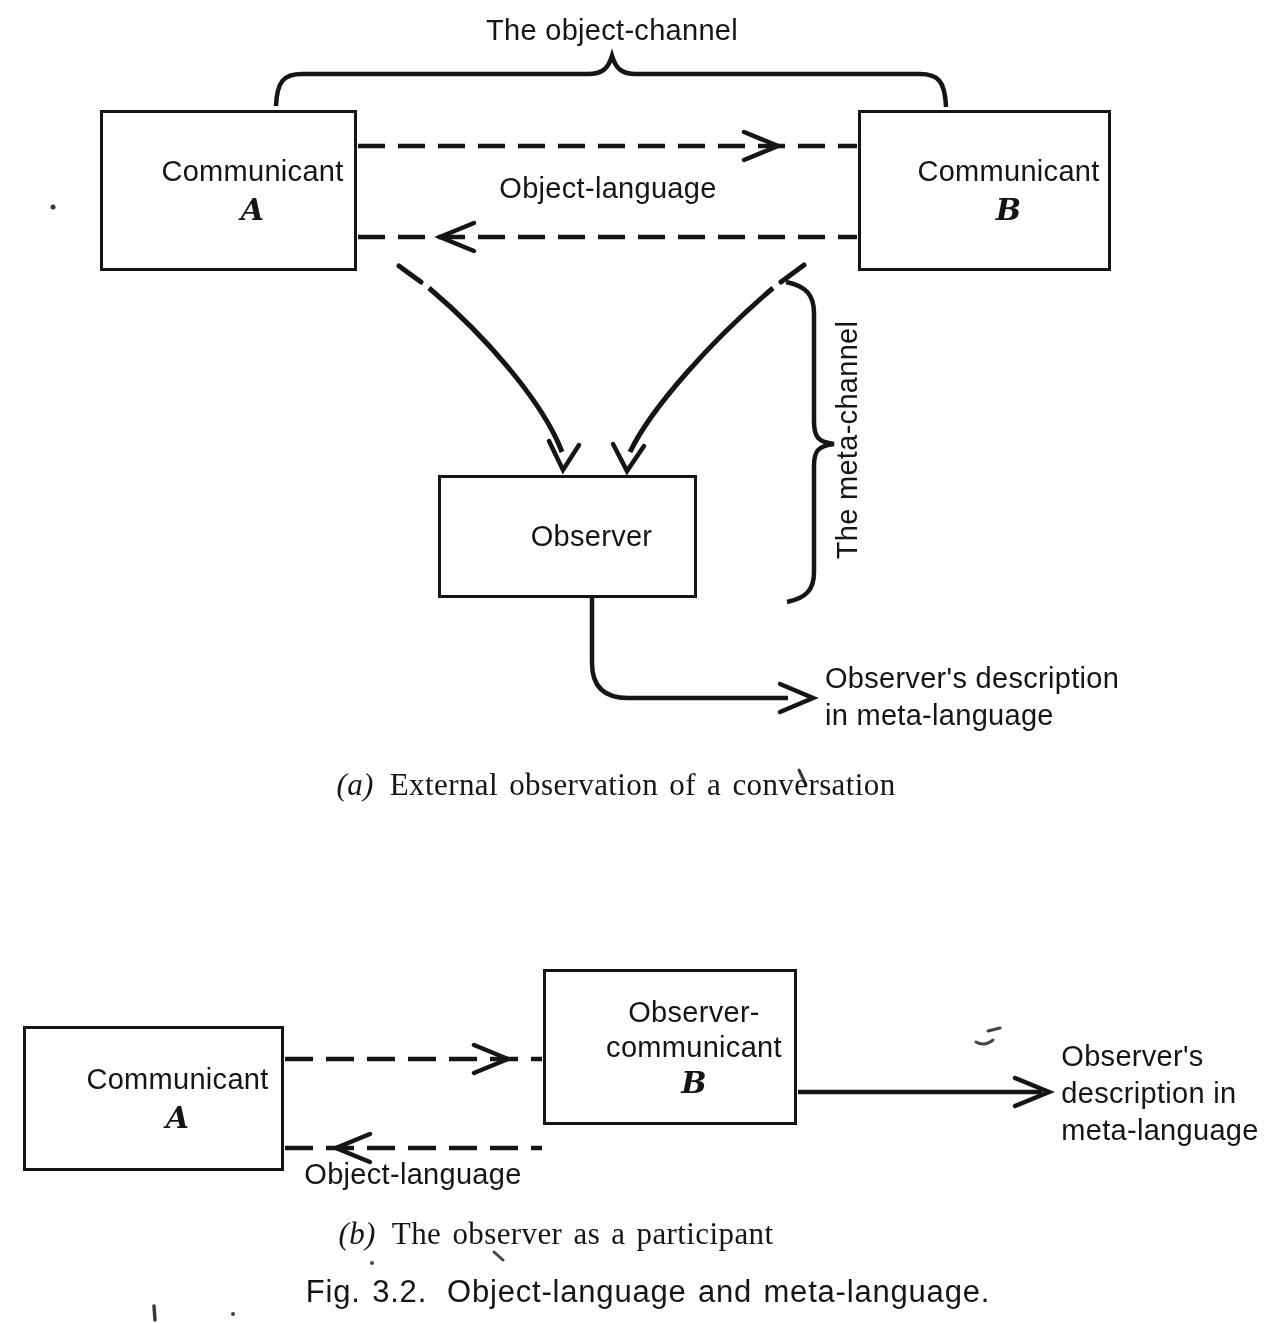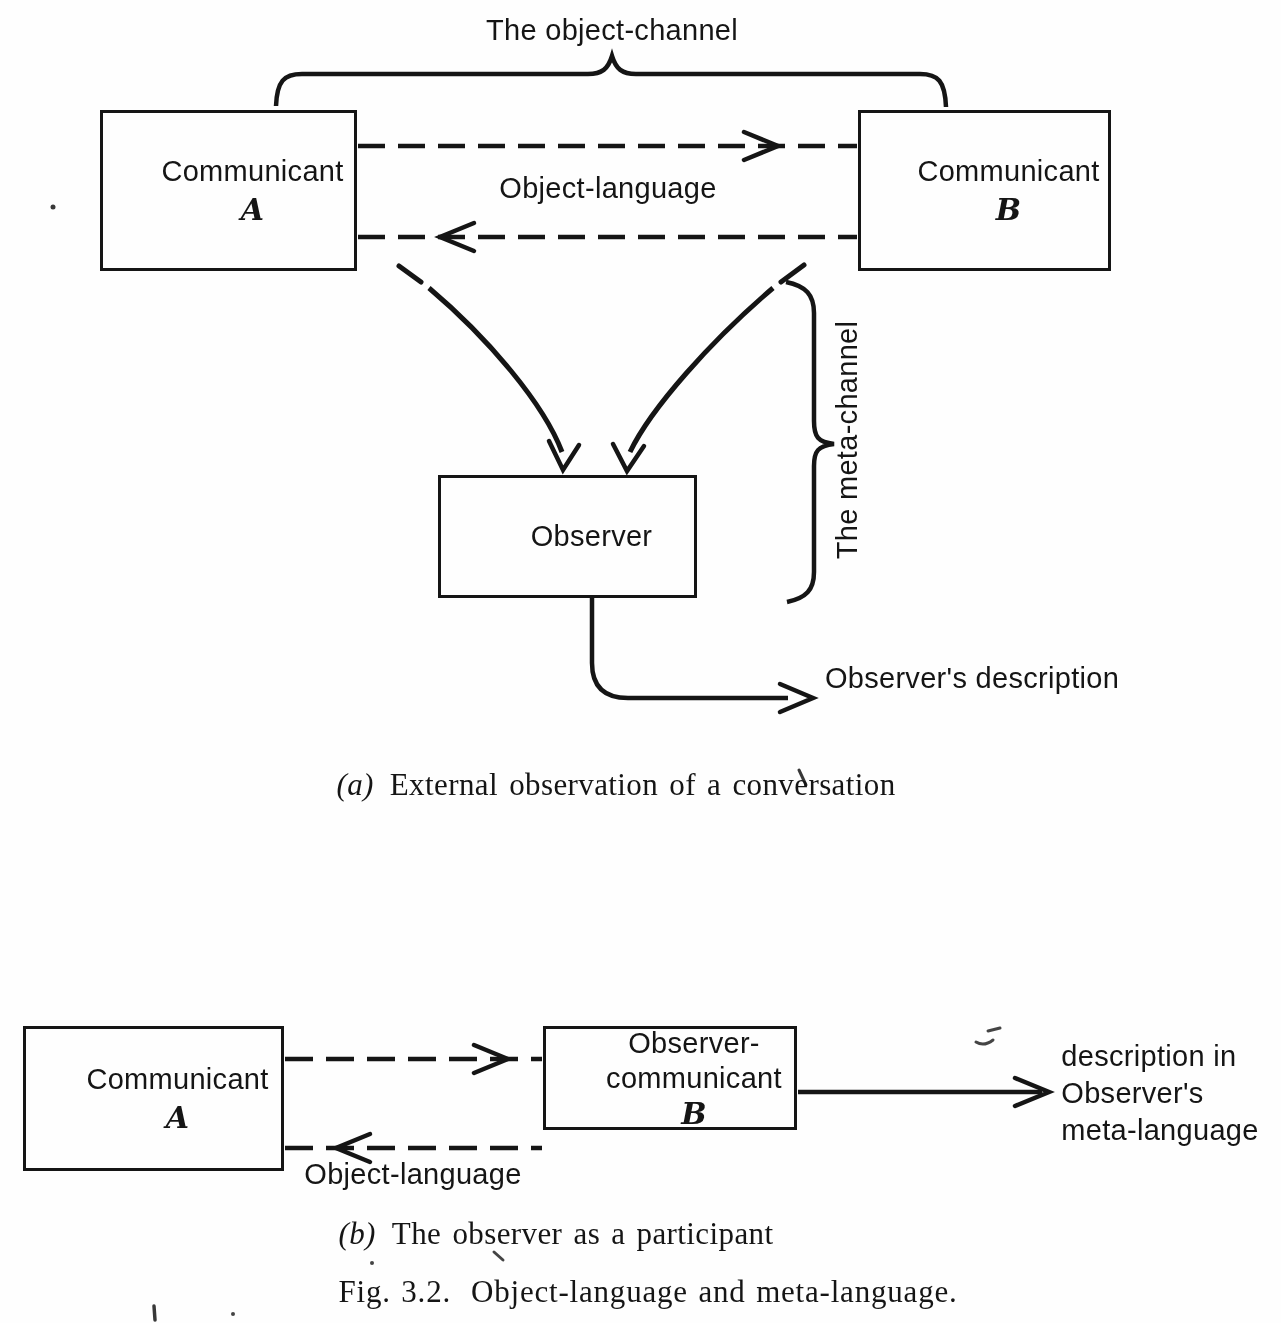--- a/index.html
+++ b/index.html
@@ -93,21 +93,21 @@
     font-style:italic;
     margin-right:16px;
   }
   .fig-caption{
     position:absolute;
     left:648px;
     top:1274px;
     transform:translateX(-50%);
     display:flex;
     gap:20px;
-    font-family:Liberation Serif, serif;
+    font-family:Liberation Sans, sans-serif;
     font-size:31px;
     letter-spacing:0.8px;
     word-spacing:2px;
     white-space:nowrap;
   }
 </style>
 </head>
 <body>
 
 <div class="canvas">
@@ -167,42 +167,43 @@
   <div class="lbl" style="left:608px; top:172px;">Object-language</div>
 
   <div class="vertical-label">The meta-channel</div>
 
   <div class="box" style="left:438px; top:475px; width:259px; height:123px;">
     <div class="box-name">Observer</div>
   </div>
 
   <div class="multiline" style="left:972px; top:660px;">
     <div>Observer's description</div>
+    <div>in meta-language</div>
   </div>
 
   <div class="caption" style="left:616px; top:767px;">
     <span class="cap-prefix">(a)</span><span>External observation of a conversation</span>
   </div>
 
   <div class="box" style="left:23px; top:1026px; width:261px; height:145px;">
     <div class="box-name">Communicant</div>
     <div class="box-letter">A</div>
   </div>
 
-  <div class="box" style="left:543px; top:1026px; width:254px; height:104px; gap:0;">
+  <div class="box" style="left:543px; top:969px; width:254px; height:156px; gap:0;">
     <div class="box-name" style="line-height:35px;">Observer-</div>
     <div class="box-name" style="line-height:35px;">communicant</div>
     <div class="box-letter" style="line-height:35px;">B</div>
   </div>
 
   <div class="lbl" style="left:413px; top:1158px;">Object-language</div>
 
   <div class="multiline" style="left:1160px; top:1038px;">
+    <div>Observer's</div>
     <div>description in</div>
-    <div>Observer's</div>
     <div>meta-language</div>
   </div>
 
   <div class="caption" style="left:556px; top:1216px;">
     <span class="cap-prefix">(b)</span><span>The observer as a participant</span>
   </div>
 
   <div class="fig-caption">
     <span>Fig. 3.2.</span>
     <span>Object-language and meta-language.</span>

